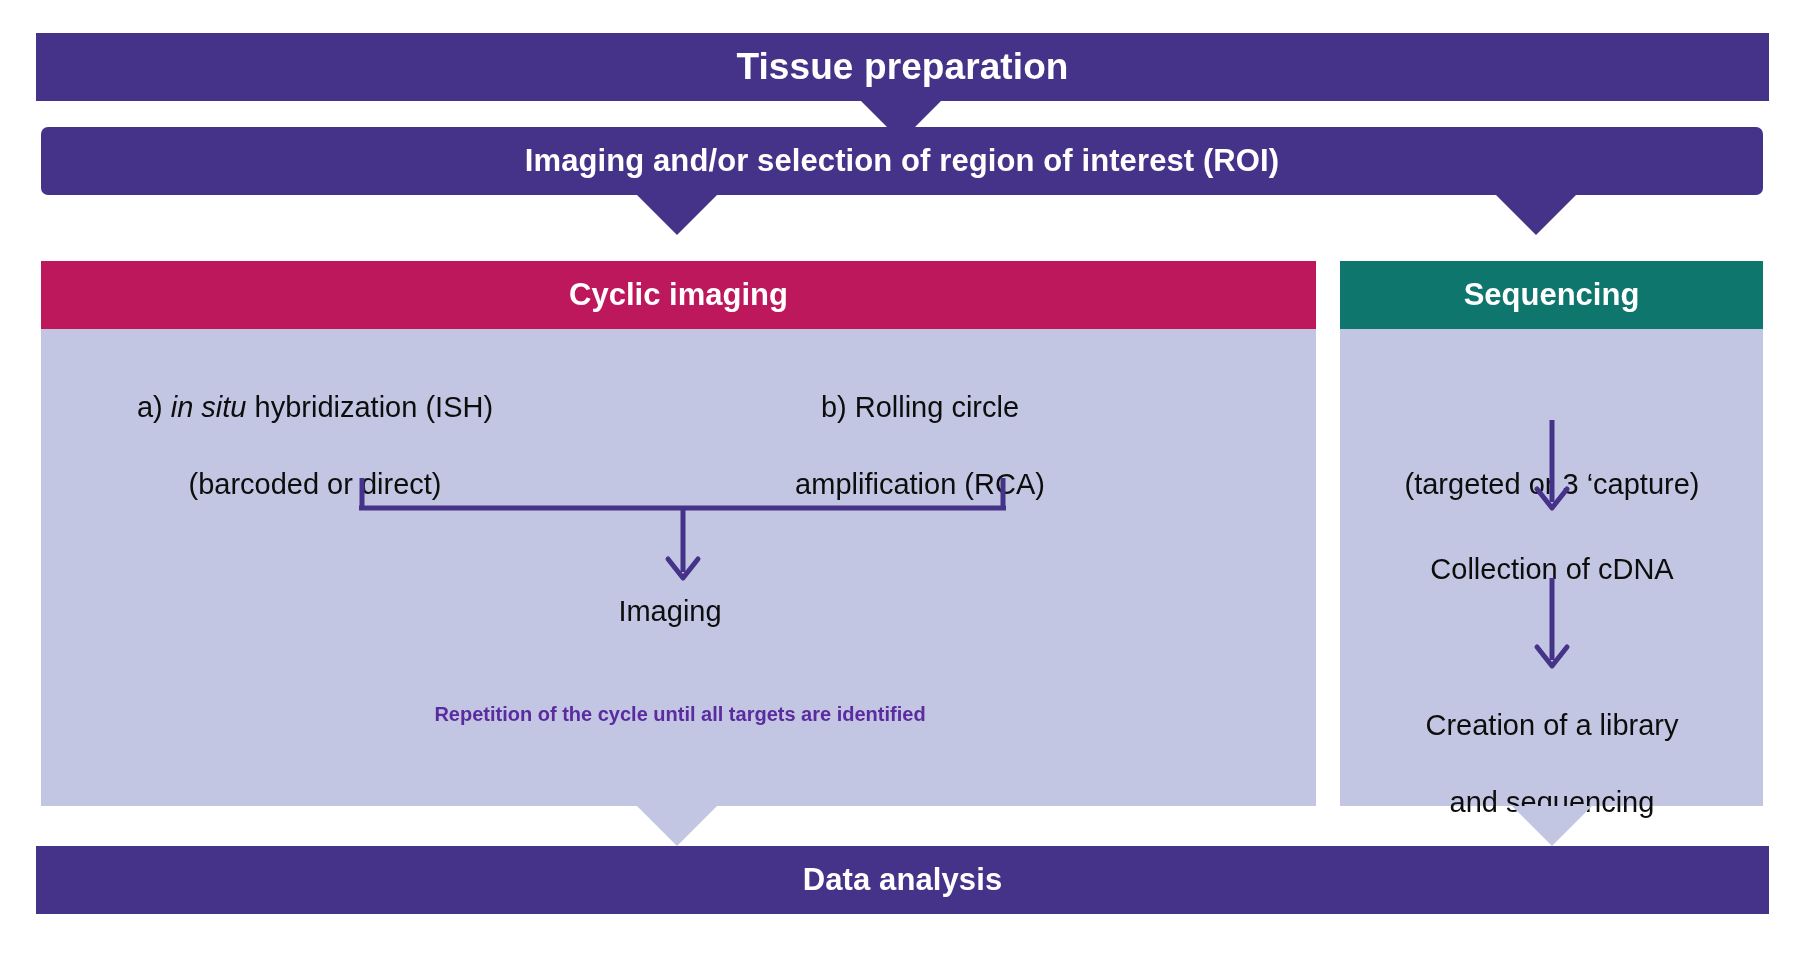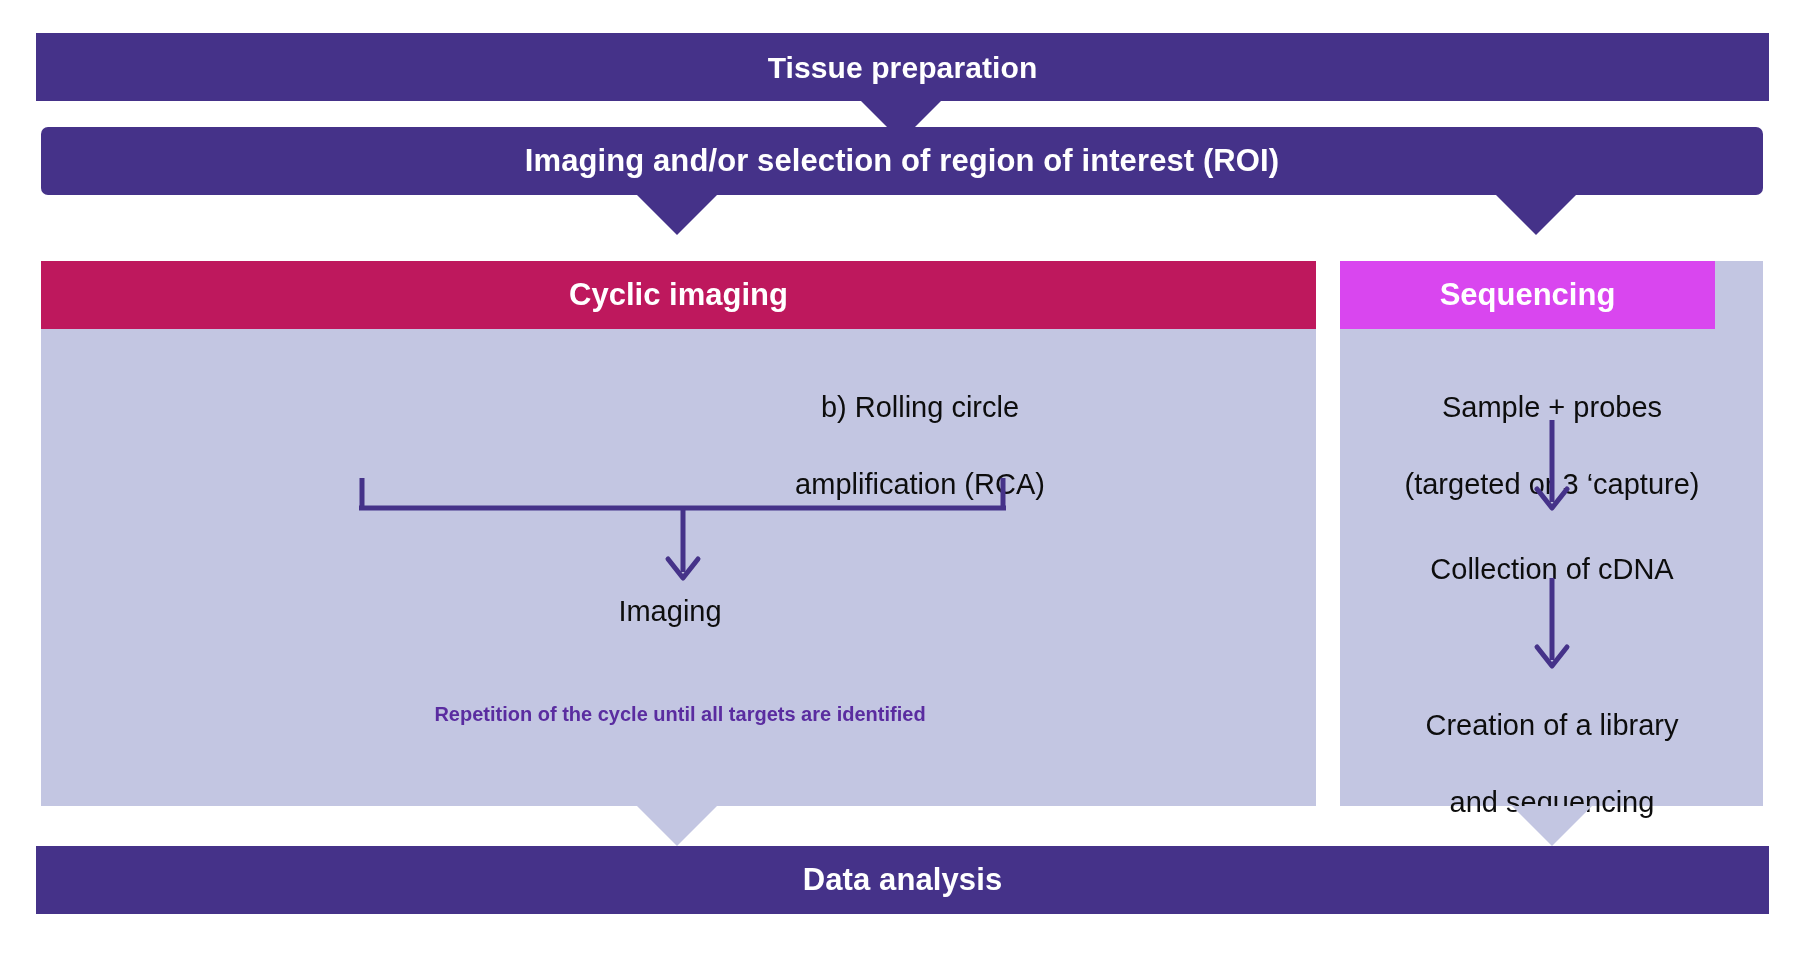--- a/index.html
+++ b/index.html
@@ -55,21 +55,21 @@
     border-right: 40px solid transparent;
     border-top: 40px solid #c3c6e2;
   }
 
   
   #tissue-banner {
     left: 36px;
     top: 33px;
     width: 1733px;
     height: 68px;
-    font-size: 30px;
+    font-size: 37px;
   }
   #tissue-notch { left: 861px; top: 101px; }
 
   #roi-banner {
     left: 41px;
     top: 127px;
     width: 1722px;
     height: 68px;
     font-size: 31px;
     border-radius: 7px;
@@ -105,23 +105,23 @@
     left: 1340px;
     top: 261px;
     width: 423px;
     height: 545px;
     background: #c3c6e2;
   }
   #seq-header {
     position: absolute;
     left: 0;
     top: 0;
-    width: 375px;
-    height: 68px;
-    background: #d946ef;
+    width: 423px;
+    height: 68px;
+    background: #0f766e;
     display: flex;
     align-items: center;
     justify-content: center;
     font-size: 31px;
   }
   #seq-notch-out { left: 1512px; top: 806px; }
 
   
   .body-text {
     position: absolute;
@@ -212,40 +212,44 @@
   </div>
   <div class="notch" id="roi-notch-left"></div>
   <div class="notch" id="roi-notch-right"></div>
 
   <div id="cyclic-col">
     <div id="cyclic-header">
       <span class="banner-label">Cyclic imaging</span>
     </div>
   </div>
 
+  <div class="body-text" id="opt-a">
+    <span>a) </span><span class="ital">in situ</span><span> hybridization (ISH)</span><br>
+    <span>(barcoded or direct)</span>
+  </div>
 
   <div class="body-text" id="opt-b">
     <span>b) Rolling circle</span><br>
     <span>amplification (RCA)</span>
   </div>
 
   <div class="body-text" id="imaging-label">Imaging</div>
 
   <div id="repetition-label">Repetition of the cycle until all targets are identified</div>
 
   <div class="notch-light" id="cyclic-notch-out"></div>
 
   <div id="seq-col">
     <div id="seq-header">
       <span class="banner-label">Sequencing</span>
     </div>
   </div>
 
   <div class="body-text" id="seq-step1">
-    <span>Sample + probes</span><br>
+    <br>
     <span>(targeted or 3 ‘capture)</span>
   </div>
 
   <div class="body-text" id="seq-step2">Collection of cDNA</div>
 
   <div class="body-text" id="seq-step3">
     <span>Creation of a library</span><br>
     <span>and sequencing</span>
   </div>
 

